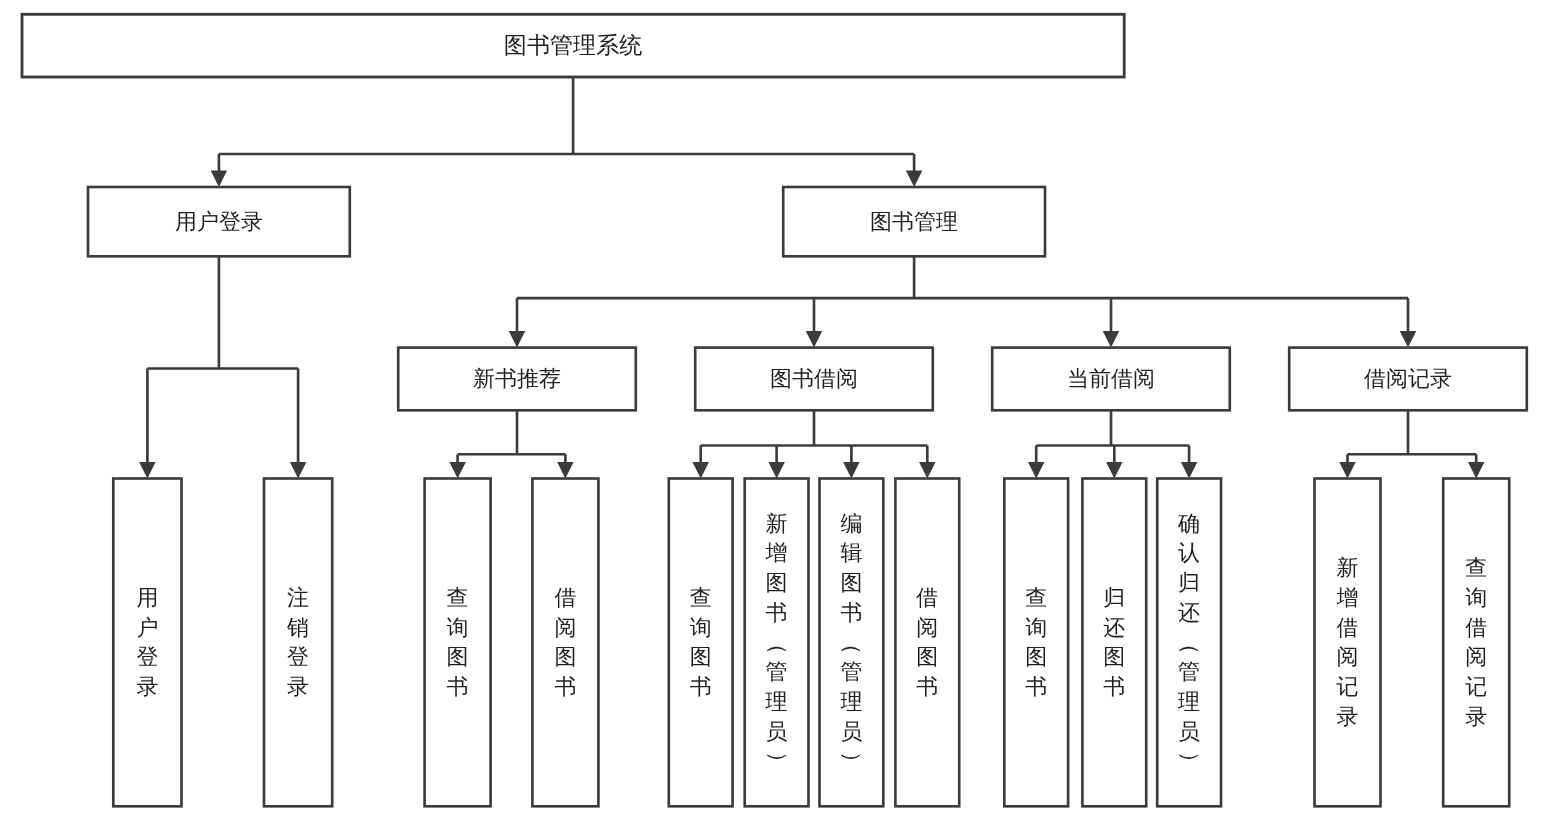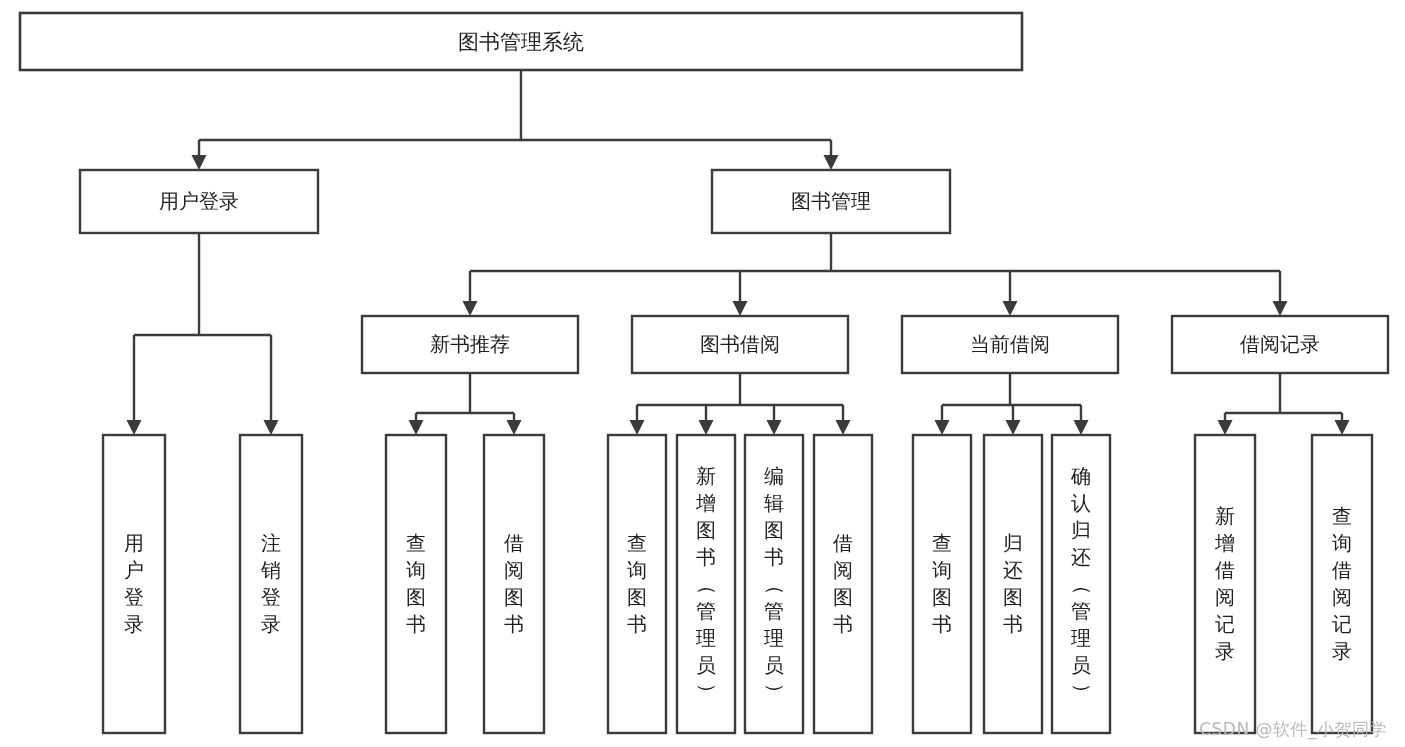--- a/index.html
+++ b/index.html
@@ -296,14 +296,13 @@
             <text x="1342" y="544.5" class="leaf-label-glyph">询</text>
             <text x="1342" y="571.5" class="leaf-label-glyph">借</text>
             <text x="1342" y="598.5" class="leaf-label-glyph">阅</text>
             <text x="1342" y="625.5" class="leaf-label-glyph">记</text>
             <text x="1342" y="652.5" class="leaf-label-glyph">录</text>
           </g>
         </g>
       </g>
   </svg>
 
-  <div class="watermark-text">CSDN @软件_小贺同学</div>
 </div>
 
 </body></html>

